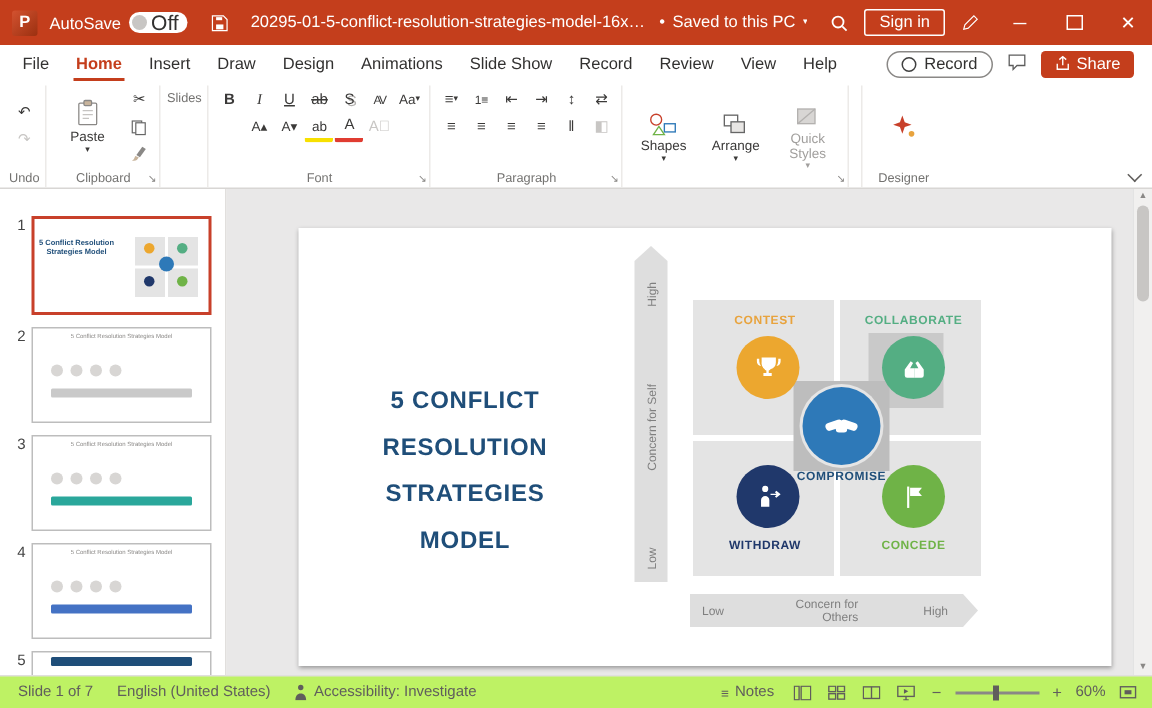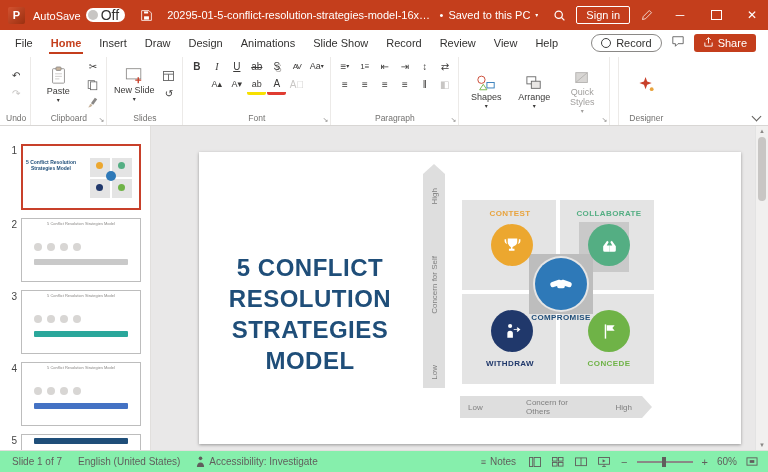--- a/index.html
+++ b/index.html
@@ -59,28 +59,28 @@
   .mini-diag{position:absolute;right:5px;top:8px;width:46px;height:46px;}
   .msq{position:absolute;background:#E4E4E4;width:20px;height:19px;}
   .mdot{position:absolute;border-radius:50%;}
   .mini-cap{position:absolute;top:2px;left:0;right:0;text-align:center;font-size:4px;color:#8A8886;}
   .mini-row{position:absolute;top:24px;left:12px;display:flex;gap:5px;}
   .mini-row .c{width:8px;height:8px;border-radius:50%;background:#D8D6D4;}
   .mini-banner{position:absolute;top:40px;left:12px;right:12px;height:6px;border-radius:1px;}
   
   .canvas{flex:1;position:relative;min-width:0;}
   .slide{position:absolute;left:48px;top:26px;width:542px;height:292px;background:#fff;box-shadow:0 1px 3px rgba(0,0,0,.35);}
-  .stitle{position:absolute;left:0;top:100px;width:222px;text-align:center;color:#1F4E79;font-size:24px;line-height:31px;font-weight:bold;letter-spacing:.5px;}
+  .stitle{position:absolute;left:0;top:100px;width:222px;text-align:center;color:#1F4E79;font-size:16px;line-height:31px;font-weight:bold;letter-spacing:.5px;}
   .vax{position:absolute;left:224px;top:22px;width:22px;height:214px;background:#DEDEDE;display:flex;flex-direction:column;justify-content:space-between;align-items:center;padding:14px 0 8px 0;box-sizing:border-box;}
   .vax::before{content:"";position:absolute;top:-10px;left:50%;margin-left:-11px;border-left:11px solid transparent;border-right:11px solid transparent;border-bottom:10px solid #DEDEDE;}
   .vax span{writing-mode:vertical-rl;transform:rotate(180deg);font-size:8px;color:#7F7F7F;}
   .hax{position:absolute;left:261px;top:244px;width:182px;height:22px;background:#DEDEDE;display:flex;align-items:center;justify-content:space-between;padding:0 8px;box-sizing:border-box;}
   .hax::after{content:"";position:absolute;right:-10px;top:50%;margin-top:-11px;border-top:11px solid transparent;border-bottom:11px solid transparent;border-left:10px solid #DEDEDE;}
   .hax span{font-size:8px;color:#7F7F7F;}
-  .hax .mid{width:46px;text-align:left;line-height:9px;}
+  .hax .mid{width:46px;text-align:right;line-height:9px;}
   .quad{position:absolute;width:94px;height:90px;background:#E4E4E4;}
   .sq-back{position:absolute;background:#C9C9C9;}
   .sq-mid{position:absolute;left:330px;top:102px;width:64px;height:60px;background:#BDBDBD;}
   .node{position:absolute;border-radius:50%;display:flex;align-items:center;justify-content:center;}
   .n-contest{left:292px;top:72px;width:42px;height:42px;background:#ECA72F;}
   .n-collaborate{left:389px;top:72px;width:42px;height:42px;background:#54AE83;}
   .n-compromise{left:336px;top:106px;width:52px;height:52px;background:#2E79B8;box-shadow:0 0 0 2px rgba(255,255,255,.6);}
   .n-withdraw{left:292px;top:158px;width:42px;height:42px;background:#20386B;}
   .n-concede{left:389px;top:158px;width:42px;height:42px;background:#6FB347;}
   .nlbl{position:absolute;font-size:8px;font-weight:bold;letter-spacing:.4px;text-align:center;}
@@ -88,21 +88,21 @@
   .l-collaborate{left:361px;width:98px;top:57px;color:#54AE83;}
   .l-compromise{left:310px;width:104px;top:161px;color:#1F4E79;}
   .l-withdraw{left:263px;width:96px;top:207px;color:#20386B;}
   .l-concede{left:361px;width:98px;top:207px;color:#6FB347;}
   
   .vscroll{width:12px;background:#F1F0EF;border-left:1px solid #E3E3E3;display:flex;flex-direction:column;align-items:center;padding:1px 0;flex:none;}
   .varrow{font-size:6px;color:#8A8886;line-height:8px;}
   .vthumb{width:8px;height:64px;background:#C8C6C4;border-radius:4px;margin-top:2px;}
   .vfill{flex:1;}
   
-  .sb{height:21px;background:#86efac;border-top:1px solid #E1DFDD;display:flex;align-items:center;font-size:10px;color:#605E5C;padding:0 4px;flex:none;}
+  .sb{height:21px;background:#bef264;border-top:1px solid #E1DFDD;display:flex;align-items:center;font-size:10px;color:#605E5C;padding:0 4px;flex:none;}
   .sb-item{padding:0 8px;display:flex;align-items:center;gap:4px;white-space:nowrap;}
   .sbr{margin-left:auto;display:flex;align-items:center;gap:7px;padding-right:4px;}
   .viewbtn{display:flex;align-items:center;justify-content:center;width:16px;height:16px;}
   .zoomtrack{width:56px;height:2px;background:#8A8886;position:relative;}
   .zoomthumb{position:absolute;left:46%;top:-4px;width:4px;height:10px;background:#605E5C;}
   .zbtn{font-size:11px;padding:0 2px;}
 </style>
 </head>
 <body>
 
@@ -219,40 +219,20 @@
                 <path d="M5 8l5-7 3 2-5 7z" fill="#8A8886"></path>
               </svg>
           </span>
         </div>
       </div>
       <div class="rg-name">Clipboard</div>
       <span class="launcher">↘</span>
     </div>
 
     <div class="rg">
-      <div class="rg-body">
-        <div class="bigbtn">
-          <svg width="20" height="17" viewBox="0 0 22 20">
-              <rect x="2" y="2" width="17" height="12" fill="#fff" stroke="#8A8886"></rect>
-              <path d="M16 12v7M12.5 15.5h7" stroke="#C8402A" stroke-width="1.6"></path>
-            </svg>
-          <span>New Slide</span>
-          <span class="caret">▾</span>
-        </div>
-        <div class="col">
-          <span class="sbtn">
-            <svg width="11" height="10" viewBox="0 0 12 11">
-                <rect x="0.5" y="0.5" width="11" height="10" fill="none" stroke="#666"></rect>
-                <line x1="0.5" y1="3.5" x2="11.5" y2="3.5" stroke="#666"></line>
-                <line x1="6" y1="3.5" x2="6" y2="10.5" stroke="#666"></line>
-              </svg>
-          </span>
-          <span class="sbtn">↺</span>
-        </div>
-      </div>
       <div class="rg-name">Slides</div>
     </div>
 
     <div class="rg">
       <div class="rg-body rows">
         <div class="rowi">
           <span class="sbtn" style="font-weight:bold">B</span>
           <span class="sbtn bI">I</span>
           <span class="sbtn bU">U</span>
           <span class="sbtn bS">ab</span>

